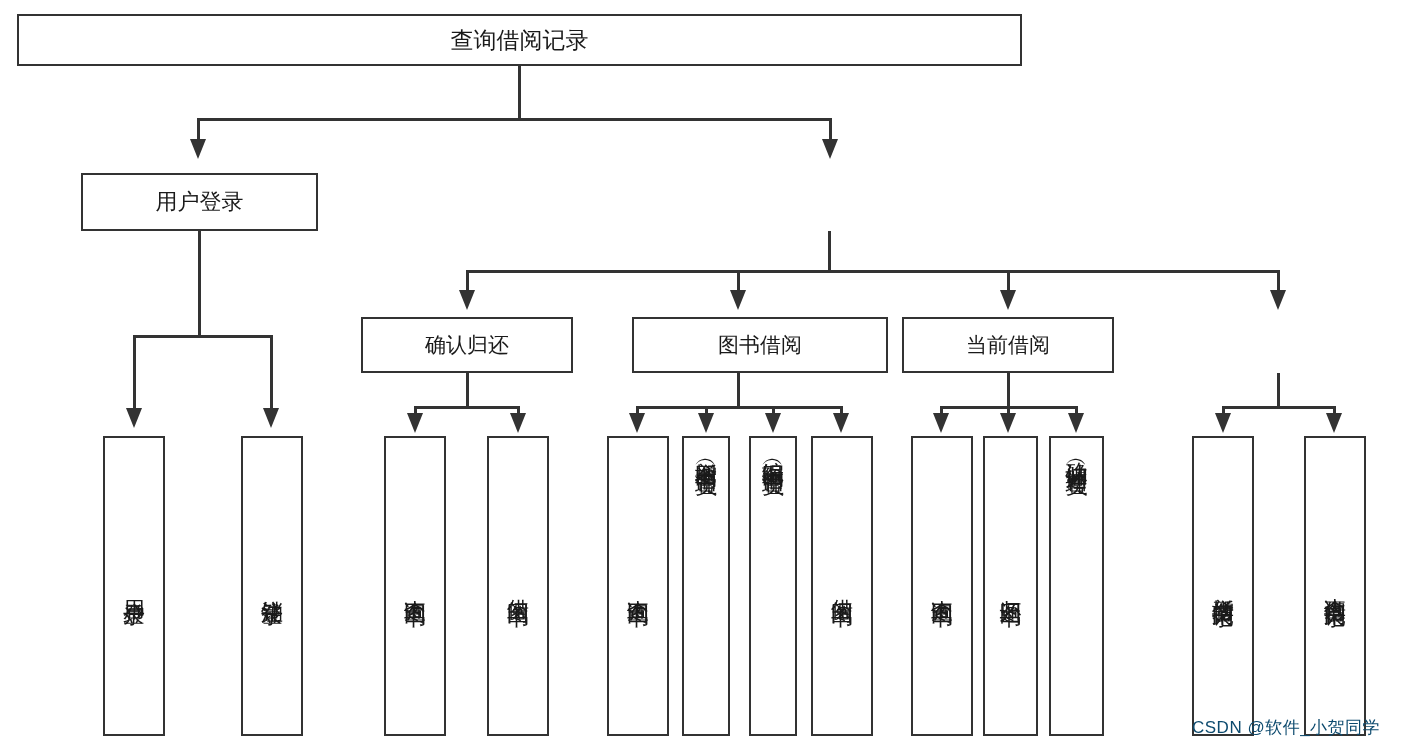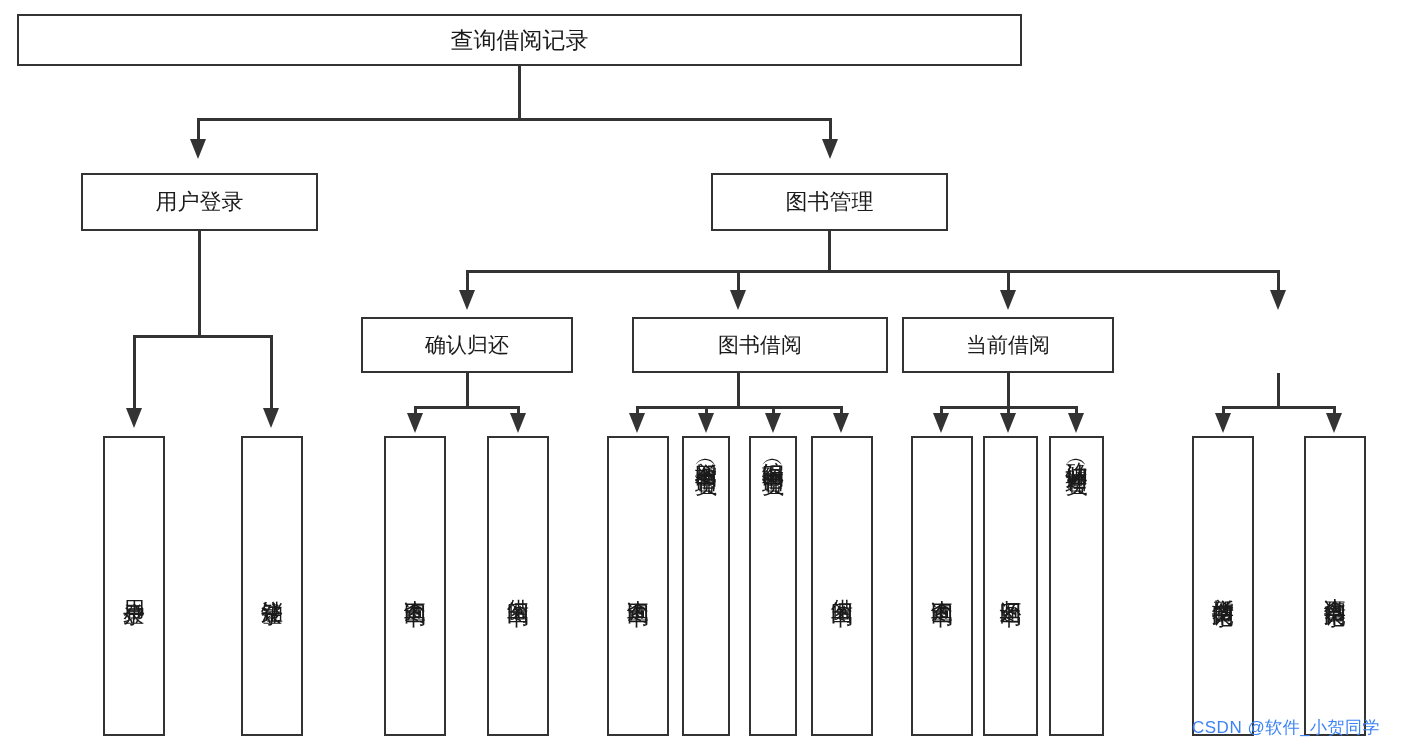--- a/index.html
+++ b/index.html
@@ -65,21 +65,21 @@
     height: 0;
     border-left: 8px solid transparent;
     border-right: 8px solid transparent;
     border-top: 20px solid #333333;
   }
 
   
   #watermark {
     position: absolute;
     font-size: 17px;
-    color: #3b82f6;
+    color: #0c4a6e;
     letter-spacing: 0.5px;
     white-space: nowrap;
     user-select: none;
   }
 </style>
 </head>
 <body>
 
 <div id="canvas">
 
@@ -94,23 +94,20 @@
   <div class="vline" style="left:197px; top:118px; width:3px; height:25px;"></div>
   <div class="arrow" style="left:190px; top:139px;"></div>
 
   <div class="vline" style="left:829px; top:118px; width:3px; height:25px;"></div>
   <div class="arrow" style="left:822px; top:139px;"></div>
 
   <div class="node lvl1" style="left:81px; top:173px; width:237px; height:58px;">
     <span>用户登录</span>
   </div>
 
-  <div class="node lvl1" style="left:711px; top:173px; width:237px; height:58px;">
-    <span>图书管理</span>
-  </div>
 
   <div class="vline" style="left:198px; top:231px; width:3px; height:106px;"></div>
   <div class="hline" style="left:133px; top:335px; width:140px; height:3px;"></div>
   <div class="vline" style="left:133px; top:335px; width:3px; height:76px;"></div>
   <div class="arrow" style="left:126px; top:408px;"></div>
   <div class="vline" style="left:270px; top:335px; width:3px; height:76px;"></div>
   <div class="arrow" style="left:263px; top:408px;"></div>
 
   <div class="vline" style="left:828px; top:231px; width:3px; height:41px;"></div>
   <div class="hline" style="left:466px; top:270px; width:814px; height:3px;"></div>

